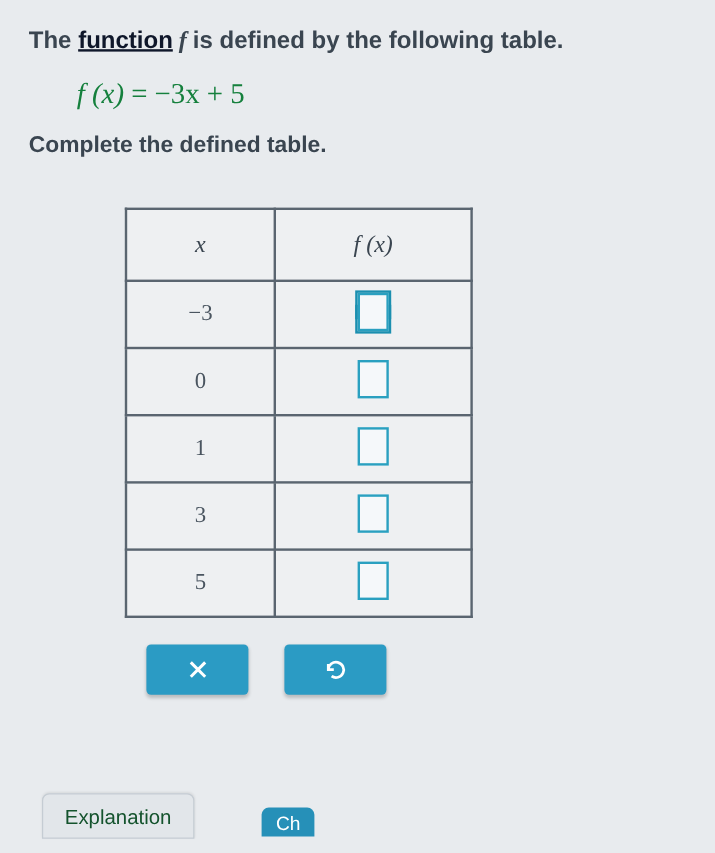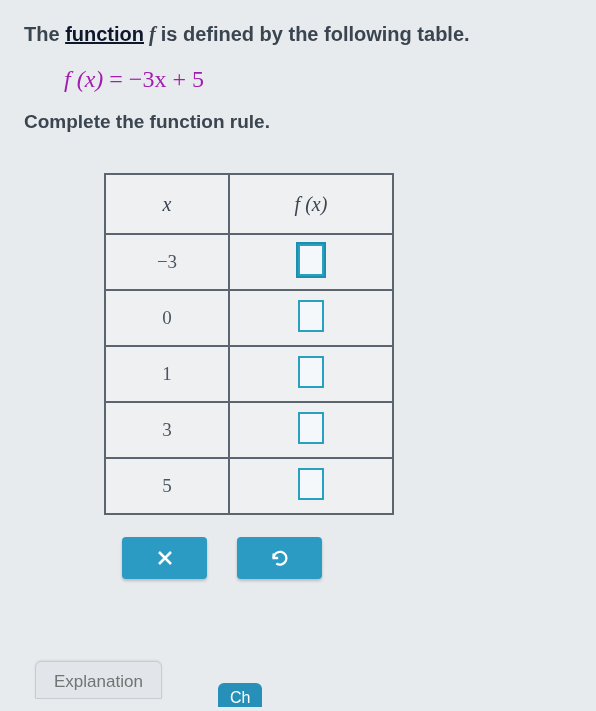--- a/index.html
+++ b/index.html
@@ -26,21 +26,21 @@
     }
     .italic {
       font-style: italic;
       font-family: 'Times New Roman', serif;
     }
     .equation {
       font-family: 'Times New Roman', serif;
       font-size: 24px;
       font-style: italic;
       margin: 10px 0 18px 40px;
-      color: #a21caf;
+      color: #15803d;
       font-weight: 500;
     }
     .complete {
       font-size: 19px;
       font-weight: bold;
       color: #3a4550;
       margin-bottom: 40px;
     }
     .function-table {
       border-collapse: collapse;
@@ -112,28 +112,28 @@
     .btn svg { stroke: #fff; fill: none; }
     .explanation-btn {
       position: absolute;
       bottom: 12px;
       left: 35px;
       background: #e2e6ea;
       border: 1px solid #c5ccd3;
       border-radius: 6px 6px 0 0;
       padding: 10px 18px 0 18px;
       font-size: 17px;
-      color: #737373;
+      color: #14532d;
       cursor: pointer;
       height: 26px;
       box-shadow: 0 -1px 2px rgba(0,0,0,0.08);
     }
     .partial-btn {
       position: absolute;
-      bottom: 4px;
+      bottom: 14px;
       left: 218px;
       background: #2690b8;
       border-radius: 6px 6px 0 0;
       padding: 6px 12px 0 12px;
       font-size: 16px;
       color: #fff;
       height: 18px;
       cursor: pointer;
     }
   </style>
@@ -141,21 +141,21 @@
 <body>
 
 <div class="intro">
   <span>The </span><span class="underlined">function</span><span class="italic"> f </span><span>is defined by the following table.</span>
 </div>
 
 <div class="equation">
   <span>f (x)</span><span style="font-style:normal"> = −3x + 5</span>
 </div>
 
-<div class="complete">Complete the function rule.</div>
+<div class="complete">Complete the defined table.</div>
 
 <table class="function-table">
   <tbody>
       <tr>
     <td class="col-x header-cell">x</td>
     <td class="col-fx header-cell">f (x)</td>
   </tr>
   <tr>
     <td class="col-x">−3</td>
     <td class="col-fx"><span class="input-box active"></span></td>

